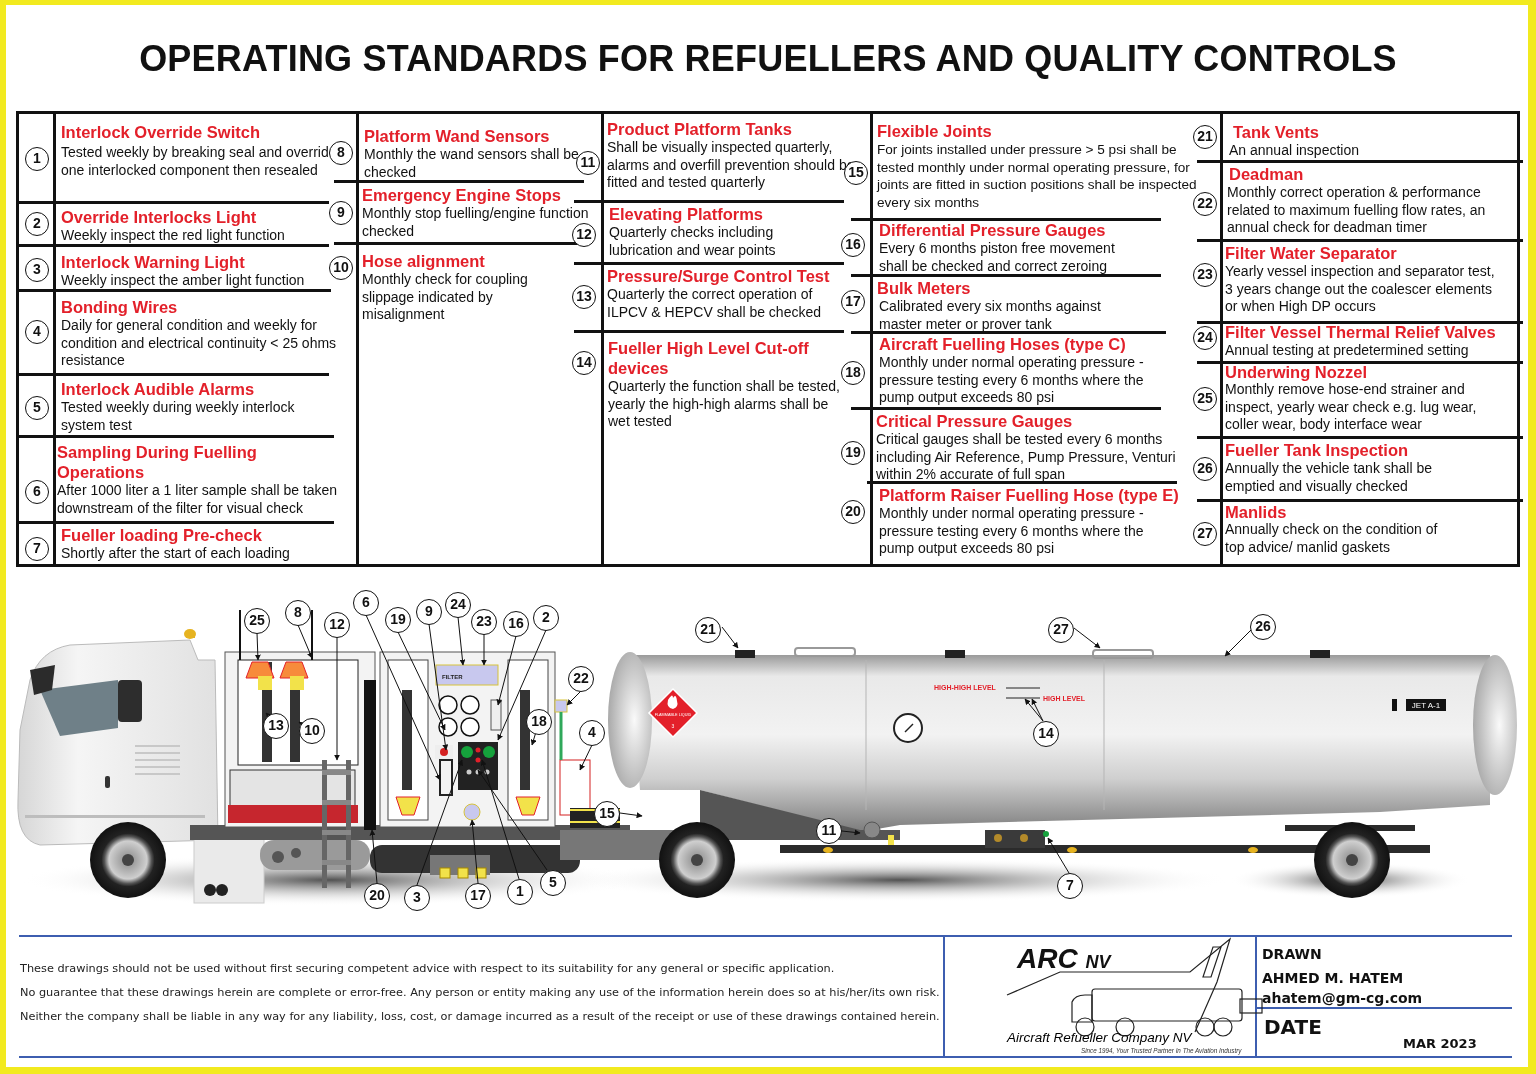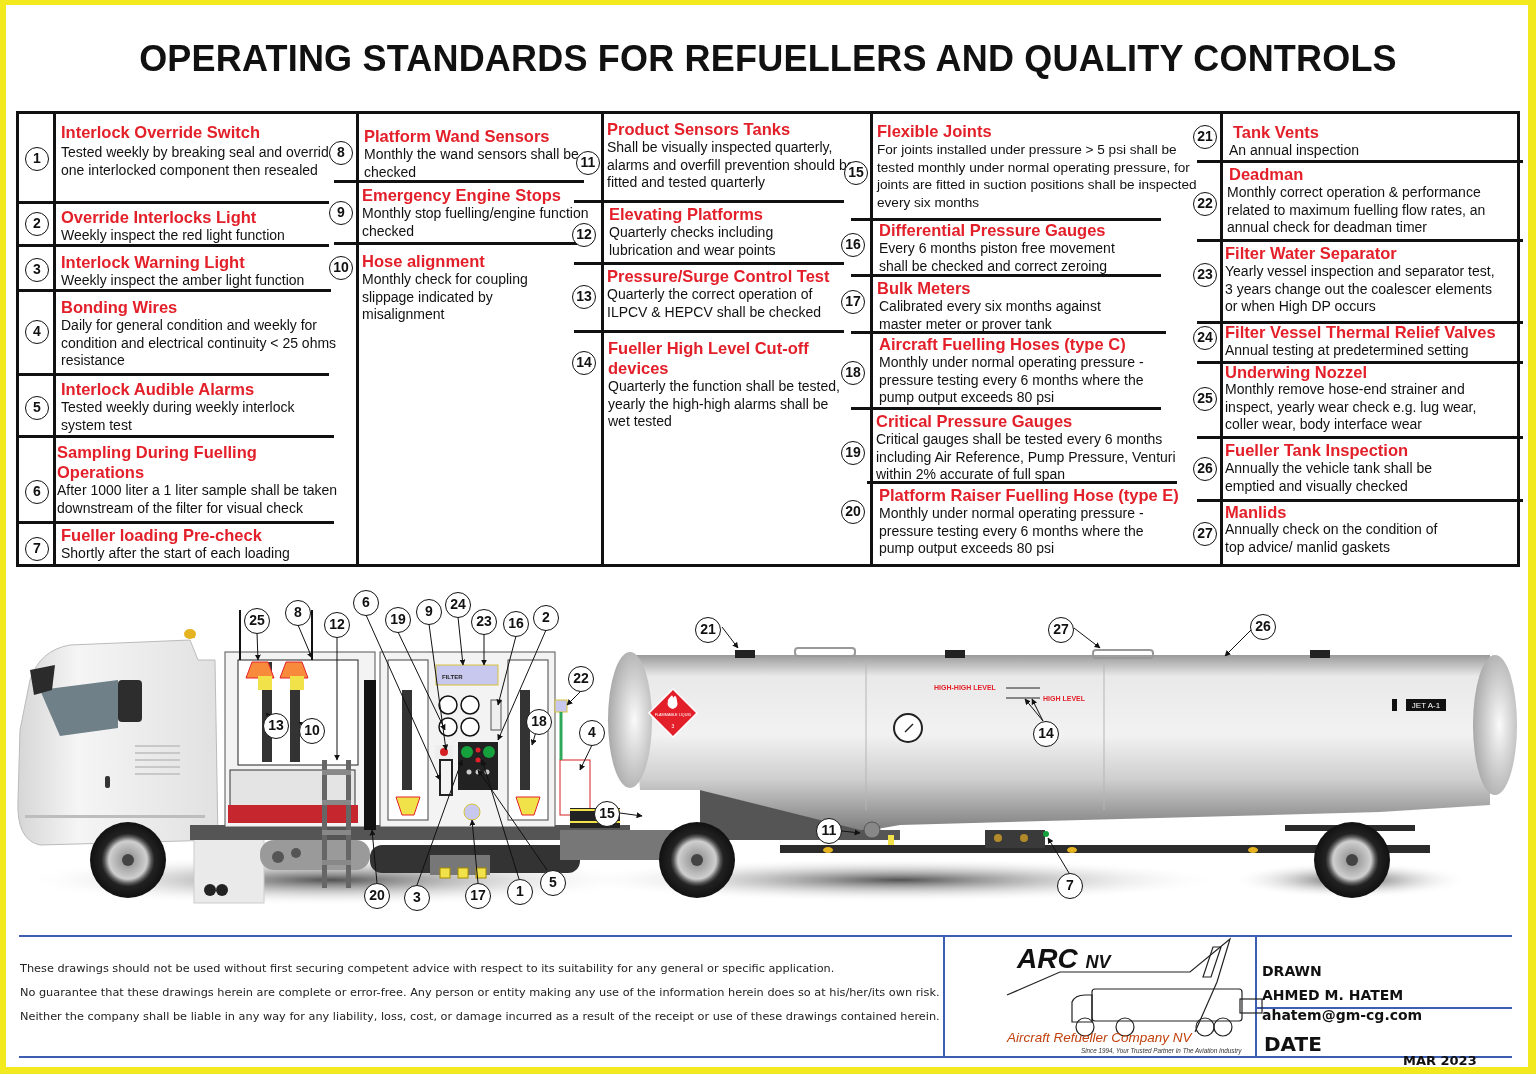--- a/index.html
+++ b/index.html
@@ -18,21 +18,21 @@
   .hline { position: absolute; height: 3px; background: #111; }
 
   
   .drawing { position: absolute; left: 0; top: 585px; width: 1536px; height: 335px; }
   .callout { position: absolute; width: 26px; height: 26px; border: 1.5px solid #111; border-radius: 50%; background: #fff; font-weight: bold; font-size: 14px; line-height: 23px; text-align: center; }
 
   
   .footer-line { position: absolute; height: 2px; background: #3d5eb0; }
   .disclaimer { position: absolute; left: 20px; font-size: 11.3px; color: #222; font-family: "DejaVu Sans", sans-serif; }
   .fv { position: absolute; width: 2px; background: #3d5eb0; }
-  .drawn-label { position: absolute; font-family: "DejaVu Sans", sans-serif; font-weight: bold; color: #111; margin-top: 17px; }
+  .drawn-label { position: absolute; font-family: "DejaVu Sans", sans-serif; font-weight: bold; color: #111; }
 </style>
 </head>
 <body>
 
 <div class="sheet"></div>
 
 <div class="title">OPERATING STANDARDS FOR REFUELLERS AND QUALITY CONTROLS</div>
 
 <div class="grid">
 
@@ -124,21 +124,21 @@
   </div>
 
   <div class="num" style="left:310px;top:142px">10</div>
   <div class="item" style="left:343px;top:137px;width:235px">
     <div class="head">Hose alignment</div>
     <div class="body" style="width:200px">Monthly check for coupling slippage indicated by misalignment</div>
   </div>
 
   <div class="num" style="left:557px;top:37px">11</div>
   <div class="item" style="left:588px;top:5px;width:262px">
-    <div class="head">Product Sensors Tanks</div>
+    <div class="head">Product Platform Tanks</div>
     <div class="body">Shall be visually inspected quarterly, alarms and overfill prevention should be fitted and tested quarterly</div>
   </div>
 
   <div class="num" style="left:553px;top:109px">12</div>
   <div class="item" style="left:590px;top:90px;width:240px">
     <div class="head">Elevating Platforms</div>
     <div class="body" style="width:200px">Quarterly checks including lubrication and wear points</div>
   </div>
 
   <div class="num" style="left:553px;top:171px">13</div>
@@ -503,21 +503,21 @@
       <circle cx="100" cy="90" r="9"></circle>
         <circle cx="140" cy="90" r="9"></circle>
       <circle cx="220" cy="90" r="9"></circle>
         <circle cx="238" cy="90" r="9"></circle>
     </g>
   </svg>
   <div style="position:absolute;left:32px;top:6px;font-style:italic;font-weight:bold;font-size:28px;color:#111;font-family:'Liberation Sans',sans-serif;">
     <span>ARC</span>
     <span style="font-size:18px">NV</span>
   </div>
-  <div style="position:absolute;left:22px;top:93px;font-style:italic;font-size:13.5px;color:#c2410c;">Aircraft Refueller Company NV</div>
+  <div style="position:absolute;left:22px;top:93px;font-style:italic;font-size:13.5px;color:#000000;">Aircraft Refueller Company NV</div>
   <div style="position:absolute;left:96px;top:110px;font-style:italic;font-size:6.3px;color:#333;">Since 1994, Your Trusted Partner In The Aviation Industry</div>
 </div>
 
 <div class="drawn-label" style="left:1262px;top:946px;font-size:14px">DRAWN</div>
 <div class="drawn-label" style="left:1262px;top:970px;font-size:14px">AHMED M. HATEM</div>
 <div class="drawn-label" style="left:1262px;top:990px;font-size:14px">ahatem@gm-cg.com</div>
 <div class="drawn-label" style="left:1264px;top:1015px;font-size:20px">DATE</div>
 <div class="drawn-label" style="left:1403px;top:1036px;font-size:13px">MAR 2023</div>
 
 </body></html>

